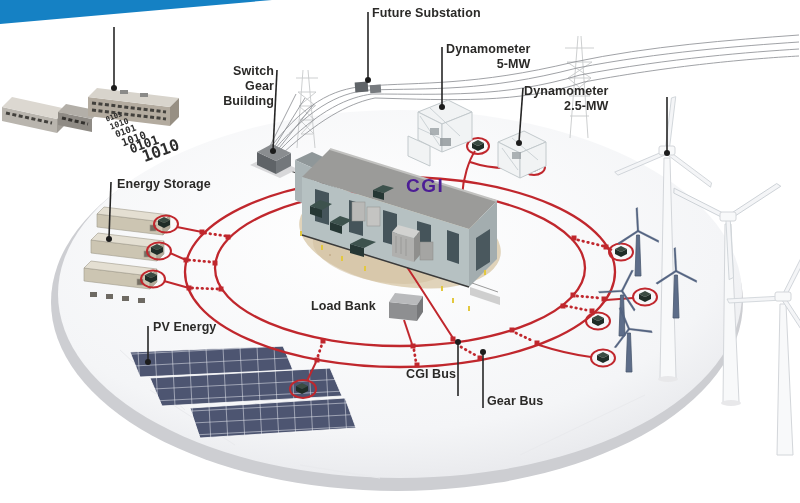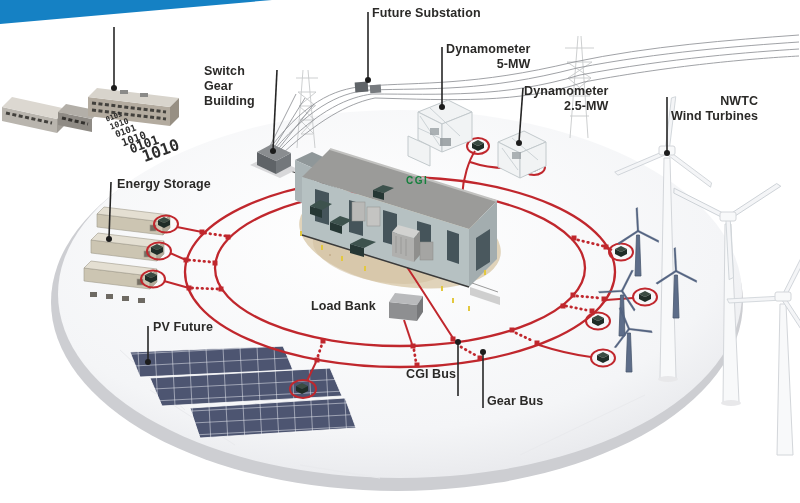--- a/index.html
+++ b/index.html
@@ -3,22 +3,22 @@
 <meta charset="utf-8">
 <style>
   html,body{margin:0;padding:0;background:#fff;}
   .stage{position:relative;width:800px;height:503px;background:#fff;overflow:hidden;
          font-family:"Liberation Sans",sans-serif;}
   .stage svg{position:absolute;left:0;top:0;}
   .banner{position:absolute;left:0;top:0;width:272px;height:24px;
           background:var(--banner_blue);clip-path:polygon(0 0,100% 0,0 100%);}
   .lbl{position:absolute;font:700 12.5px/1.18 "Liberation Sans",sans-serif;
        color:var(--label_ink);white-space:pre-line;letter-spacing:.1px;text-align:right;}
-  .lbl.right{text-align:left;}
-  .lbl.roof{font-size:10px;letter-spacing:1.5px;color:#15803d;}
+  .lbl.right{text-align:right;}
+  .lbl.roof{font-size:19px;letter-spacing:1.5px;color:#4c1d95;}
   .bin{position:absolute;font-family:"DejaVu Sans Mono",monospace;font-weight:700;
        color:#2d2d2d;transform:rotate(-20deg);transform-origin:left top;line-height:1;}
   
   .bus{fill:none;stroke:var(--bus_red);stroke-width:2.3;}
   .busln{fill:none;stroke:var(--bus_red);stroke-width:2;}
   .busdot{fill:none;stroke:var(--bus_red);stroke-width:2.8;stroke-dasharray:.6 4.4;stroke-linecap:round;}
   .loop{fill:none;stroke:var(--bus_red);stroke-width:2;}
   .nsq{fill:var(--bus_red);}
   .ptr{stroke:#262626;stroke-width:1.6;}
   .pdot{fill:#1c1c1c;}
@@ -397,26 +397,24 @@
 
 <div class="banner"></div>
 
 <div class="lbl" style="left:372px;top:6px">Future Substation</div>
 <div class="lbl right" style="left:204px;top:64px;width:70px">Switch Gear
 Building</div>
 <div class="lbl" style="left:446px;top:42px">Dynamometer
 5-MW</div>
 <div class="lbl" style="left:524px;top:84px">Dynamometer
 2.5-MW</div>
-<div class="lbl" style="left:671px;top:94px">NWTC
-Wind Turbines</div>
 <div class="lbl" style="left:117px;top:177px">Energy Storage</div>
 <div class="lbl roof" style="left:406px;top:175px">CGI</div>
 <div class="lbl" style="left:311px;top:299px">Load Bank</div>
-<div class="lbl" style="left:153px;top:320px">PV Future</div>
+<div class="lbl" style="left:153px;top:320px">PV Energy</div>
 <div class="lbl" style="left:406px;top:367px">CGI Bus</div>
 <div class="lbl" style="left:487px;top:394px">Gear Bus</div>
 
 <div>
   <span class="bin" style="left:105px;top:117px;font-size:7px">0101</span>
   <span class="bin" style="left:109px;top:124px;font-size:8px">1010</span>
   <span class="bin" style="left:114px;top:131px;font-size:9px">0101</span>
   <span class="bin" style="left:120px;top:138px;font-size:10.5px">1010</span>
   <span class="bin" style="left:128px;top:144px;font-size:12.5px">0101</span>
   <span class="bin" style="left:140px;top:150px;font-size:16px">1010</span>

